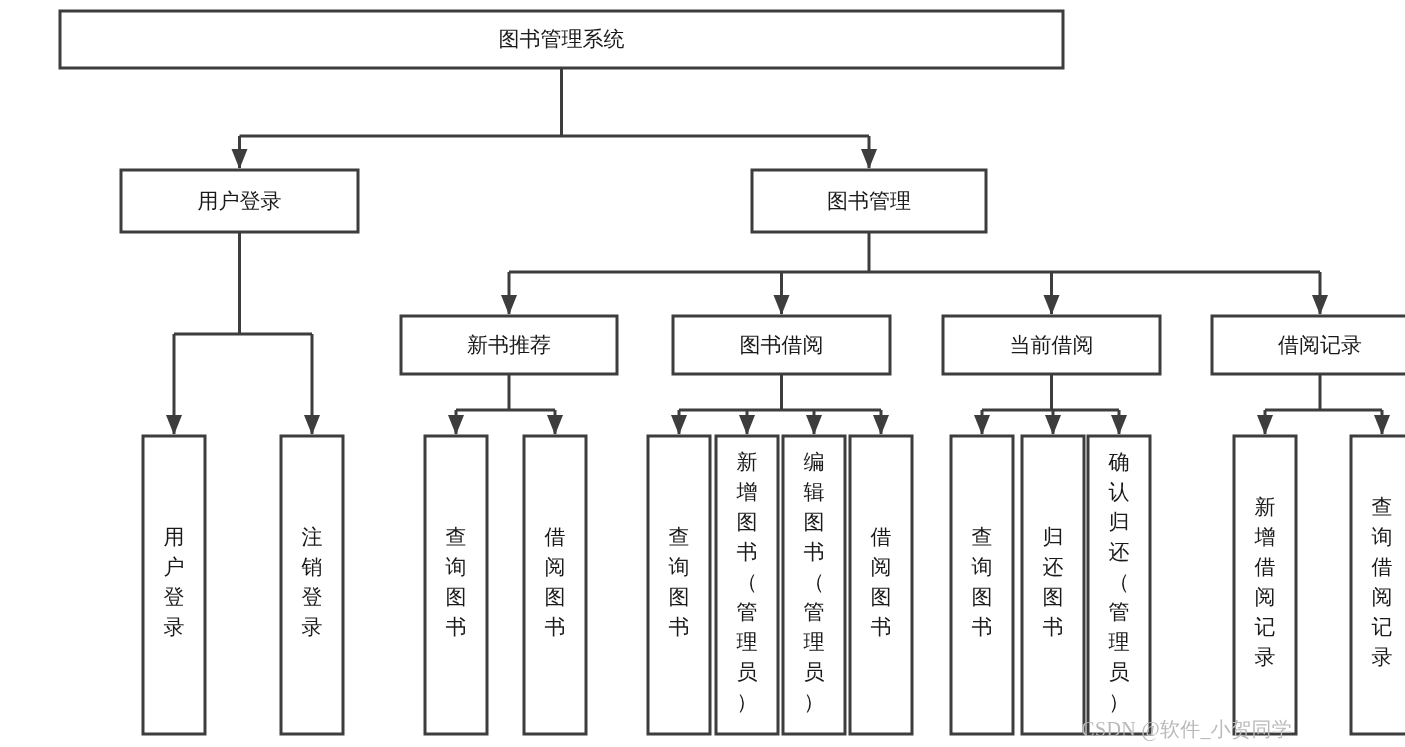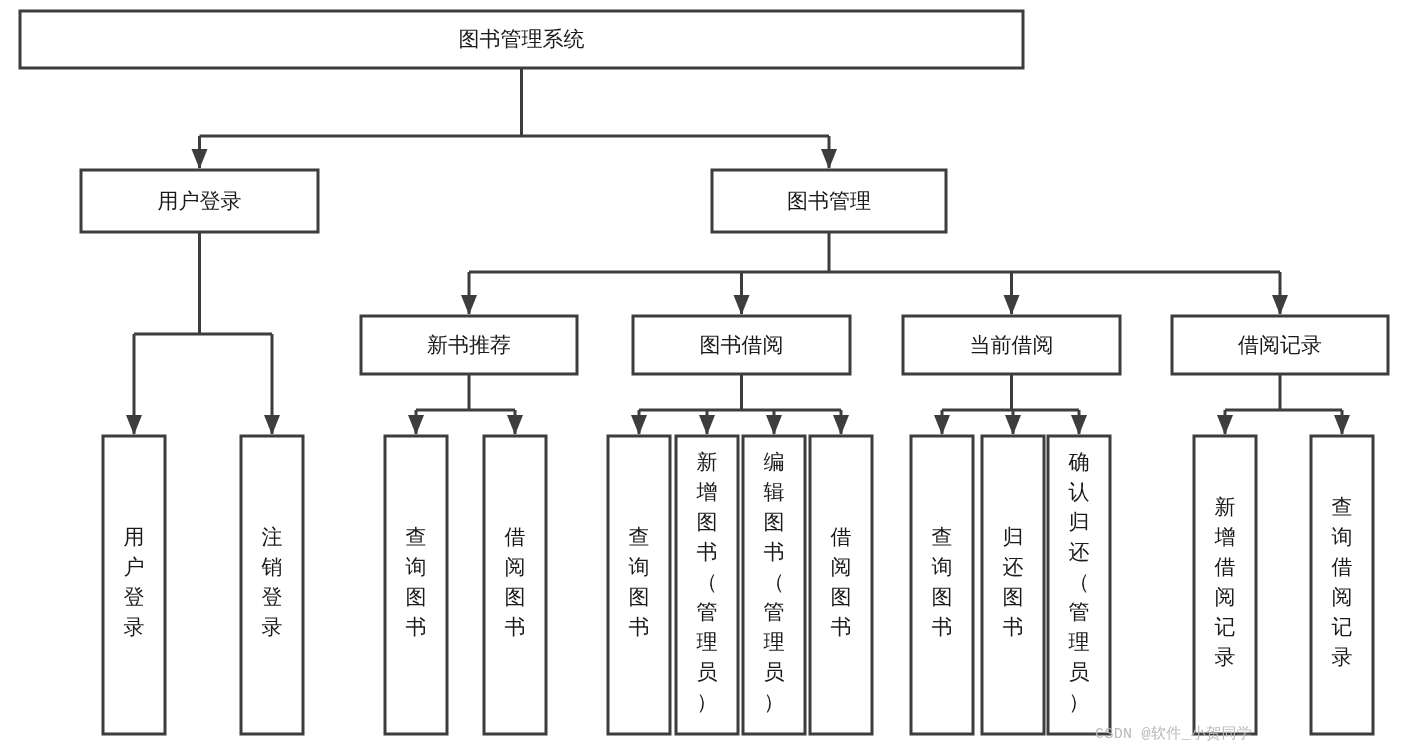--- a/index.html
+++ b/index.html
@@ -13,20 +13,21 @@
     overflow: hidden;
     font-family: "Liberation Sans", "DejaVu Sans", sans-serif;
     position: relative;
   }
   #diagram-root {
     position: absolute;
     left: 0;
     top: 0;
     width: 1260px;
     height: 747px;
+    padding-left: 40px;
   }
   svg.flow {
     display: block;
     width: 1405px;
     height: 747px;
   }
   .node-rect {
     fill: #ffffff;
     stroke: #3d3d3d;
     stroke-width: 3;
@@ -51,22 +52,22 @@
   .node-label-vert {
     fill: #1a1a1a;
     font-family: "Liberation Sans", "DejaVu Sans", sans-serif;
     font-size: 21px;
     text-anchor: middle;
   }
   .watermark {
     position: absolute;
     right: 8px;
     bottom: 4px;
-    font-family: Liberation Mono, monospace;
-    font-size: 15px;
+    font-family: Liberation Serif, serif;
+    font-size: 20px;
     color: #b9b9b9;
     letter-spacing: 0.3px;
     white-space: nowrap;
     pointer-events: none;
   }
 </style>
 </head>
 <body>
 
 <div id="diagram-root">

